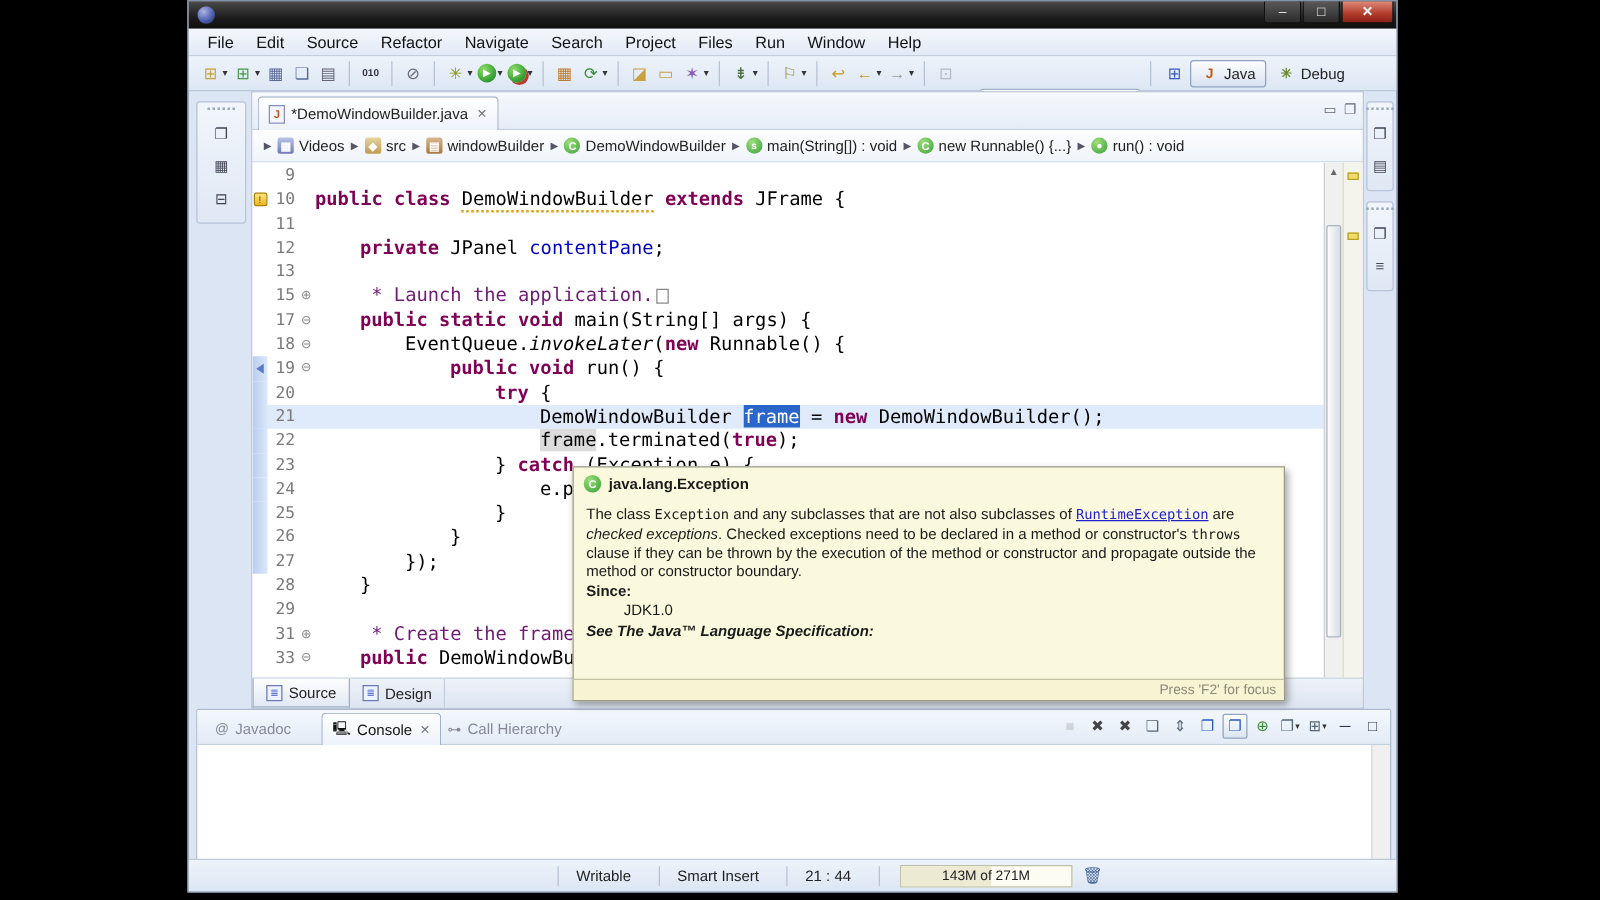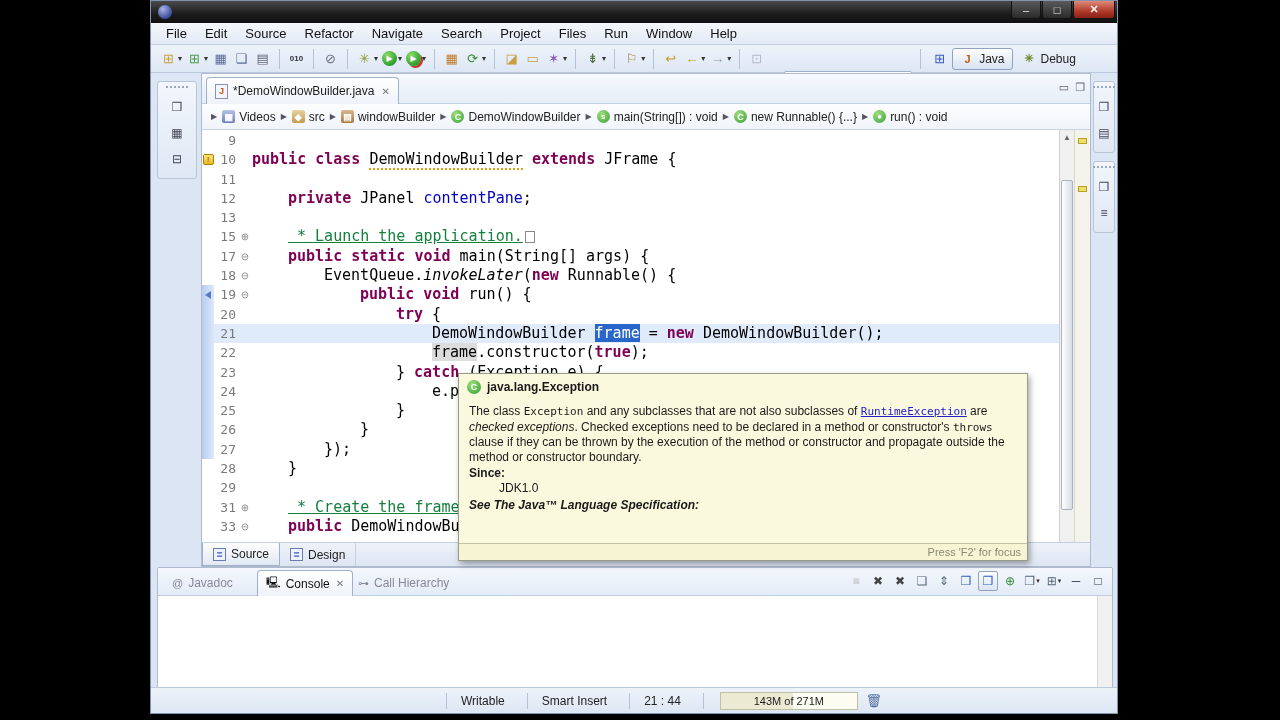--- a/index.html
+++ b/index.html
@@ -89,21 +89,21 @@
   .code-line.current { background:#dfeafa; }
   .cl-marker { width:12px; height:100%; flex:0 0 12px; font-size:9px; display:flex; align-items:center; justify-content:center; }
   .cl-marker.range { background:linear-gradient(90deg,#b8cdf0,#dce8fa); }
   .cl-num { width:24px; flex:0 0 24px; text-align:right; font-family:"DejaVu Sans Mono",monospace;
     font-size:13px; color:#7a7a7a; padding-right:2px; }
   .cl-fold { width:14px; flex:0 0 14px; font-size:10px; color:#8a8a8a; text-align:center; }
   .cl-text { font-family:"DejaVu Sans Mono",monospace; font-size:15px; color:#000; }
   .s-kw { color:#7f0055; font-weight:bold; }
   .s-pl { color:#000; }
   .s-fd { color:#0000c0; }
-  .s-cm { color:#15803d;text-decoration:underline; }
+  .s-cm { color:#701a75; }
   .s-it { color:#000; font-style:italic; }
   .s-wn { border-bottom:2px dotted #dfa018; }
   .s-sel { background:#2a66c9; color:#fff; }
   .s-occ { background:#dcdcdc; }
   .s-fb { display:inline-block; width:10px; height:12px; border:1px solid #888; vertical-align:middle; margin-left:2px; background:#fff; }
   .warn-icon { width:11px; height:11px; background:linear-gradient(#ffe580,#e8b820); border:1px solid #b08000;
     border-radius:2px; font-size:8px; color:#6a4a00; display:flex; align-items:center; justify-content:center; }
   .edit-marker { width:0; height:0; border-top:4px solid transparent; border-bottom:4px solid transparent; border-right:6px solid #5a7ac8; }
 
   .editor-scrollbar { position:absolute; right:16px; top:0; bottom:0; width:15px; background:#f0f0f0; border-left:1px solid #d0d0d0; }
@@ -383,21 +383,21 @@
               <div class="code-line"><div class="cl-marker"><div class="warn-icon">!</div></div><div class="cl-num">10</div><div class="cl-fold"></div><div class="cl-text" style="padding-left: 0px;"><span class="s-kw">public class </span><span class="s-wn">DemoWindowBuilder</span><span class="s-pl"> </span><span class="s-kw">extends</span><span class="s-pl"> JFrame {</span></div></div>
               <div class="code-line"><div class="cl-marker"></div><div class="cl-num">11</div><div class="cl-fold"></div><div class="cl-text" style="padding-left: 0px;"></div></div>
               <div class="code-line"><div class="cl-marker"></div><div class="cl-num">12</div><div class="cl-fold"></div><div class="cl-text" style="padding-left: 36px;"><span class="s-kw">private</span><span class="s-pl"> JPanel </span><span class="s-fd">contentPane</span><span class="s-pl">;</span></div></div>
               <div class="code-line"><div class="cl-marker"></div><div class="cl-num">13</div><div class="cl-fold"></div><div class="cl-text" style="padding-left: 0px;"></div></div>
               <div class="code-line"><div class="cl-marker"></div><div class="cl-num">15</div><div class="cl-fold">⊕</div><div class="cl-text" style="padding-left: 36px;"><span class="s-cm"> * Launch the application.</span><span class="s-fb"></span></div></div>
               <div class="code-line"><div class="cl-marker"></div><div class="cl-num">17</div><div class="cl-fold">⊖</div><div class="cl-text" style="padding-left: 36px;"><span class="s-kw">public static void </span><span class="s-pl">main(String[] args) {</span></div></div>
               <div class="code-line"><div class="cl-marker"></div><div class="cl-num">18</div><div class="cl-fold">⊖</div><div class="cl-text" style="padding-left: 72px;"><span class="s-pl">EventQueue.</span><span class="s-it">invokeLater</span><span class="s-pl">(</span><span class="s-kw">new</span><span class="s-pl"> Runnable() {</span></div></div>
               <div class="code-line"><div class="cl-marker range"><div class="edit-marker"></div></div><div class="cl-num">19</div><div class="cl-fold">⊖</div><div class="cl-text" style="padding-left: 108px;"><span class="s-kw">public void </span><span class="s-pl">run() {</span></div></div>
               <div class="code-line"><div class="cl-marker range"></div><div class="cl-num">20</div><div class="cl-fold"></div><div class="cl-text" style="padding-left: 144px;"><span class="s-kw">try</span><span class="s-pl"> {</span></div></div>
               <div class="code-line current"><div class="cl-marker range"></div><div class="cl-num">21</div><div class="cl-fold"></div><div class="cl-text" style="padding-left: 180px;"><span class="s-pl">DemoWindowBuilder </span><span class="s-sel">frame</span><span class="s-pl"> = </span><span class="s-kw">new</span><span class="s-pl"> DemoWindowBuilder();</span></div></div>
-              <div class="code-line"><div class="cl-marker range"></div><div class="cl-num">22</div><div class="cl-fold"></div><div class="cl-text" style="padding-left: 180px;"><span class="s-occ">frame</span><span class="s-pl">.constructor(</span><span class="s-kw">true</span><span class="s-pl">);</span></div></div>
+              <div class="code-line"><div class="cl-marker range"></div><div class="cl-num">22</div><div class="cl-fold"></div><div class="cl-text" style="padding-left: 180px;"><span class="s-occ">frame</span><span class="s-pl">.terminated(</span><span class="s-kw">true</span><span class="s-pl">);</span></div></div>
               <div class="code-line"><div class="cl-marker range"></div><div class="cl-num">23</div><div class="cl-fold"></div><div class="cl-text" style="padding-left: 144px;"><span class="s-pl">} </span><span class="s-kw">catch</span><span class="s-pl"> (Exception e) {</span></div></div>
               <div class="code-line"><div class="cl-marker range"></div><div class="cl-num">24</div><div class="cl-fold"></div><div class="cl-text" style="padding-left: 180px;"><span class="s-pl">e.pri</span></div></div>
               <div class="code-line"><div class="cl-marker range"></div><div class="cl-num">25</div><div class="cl-fold"></div><div class="cl-text" style="padding-left: 144px;"><span class="s-pl">}</span></div></div>
               <div class="code-line"><div class="cl-marker range"></div><div class="cl-num">26</div><div class="cl-fold"></div><div class="cl-text" style="padding-left: 108px;"><span class="s-pl">}</span></div></div>
               <div class="code-line"><div class="cl-marker range"></div><div class="cl-num">27</div><div class="cl-fold"></div><div class="cl-text" style="padding-left: 72px;"><span class="s-pl">});</span></div></div>
               <div class="code-line"><div class="cl-marker"></div><div class="cl-num">28</div><div class="cl-fold"></div><div class="cl-text" style="padding-left: 36px;"><span class="s-pl">}</span></div></div>
               <div class="code-line"><div class="cl-marker"></div><div class="cl-num">29</div><div class="cl-fold"></div><div class="cl-text" style="padding-left: 0px;"></div></div>
               <div class="code-line"><div class="cl-marker"></div><div class="cl-num">31</div><div class="cl-fold">⊕</div><div class="cl-text" style="padding-left: 36px;"><span class="s-cm"> * Create the frame.</span><span class="s-fb"></span></div></div>
               <div class="code-line"><div class="cl-marker"></div><div class="cl-num">33</div><div class="cl-fold">⊖</div><div class="cl-text" style="padding-left: 36px;"><span class="s-kw">public</span><span class="s-pl"> DemoWindowBuil</span></div></div>
             </div>

